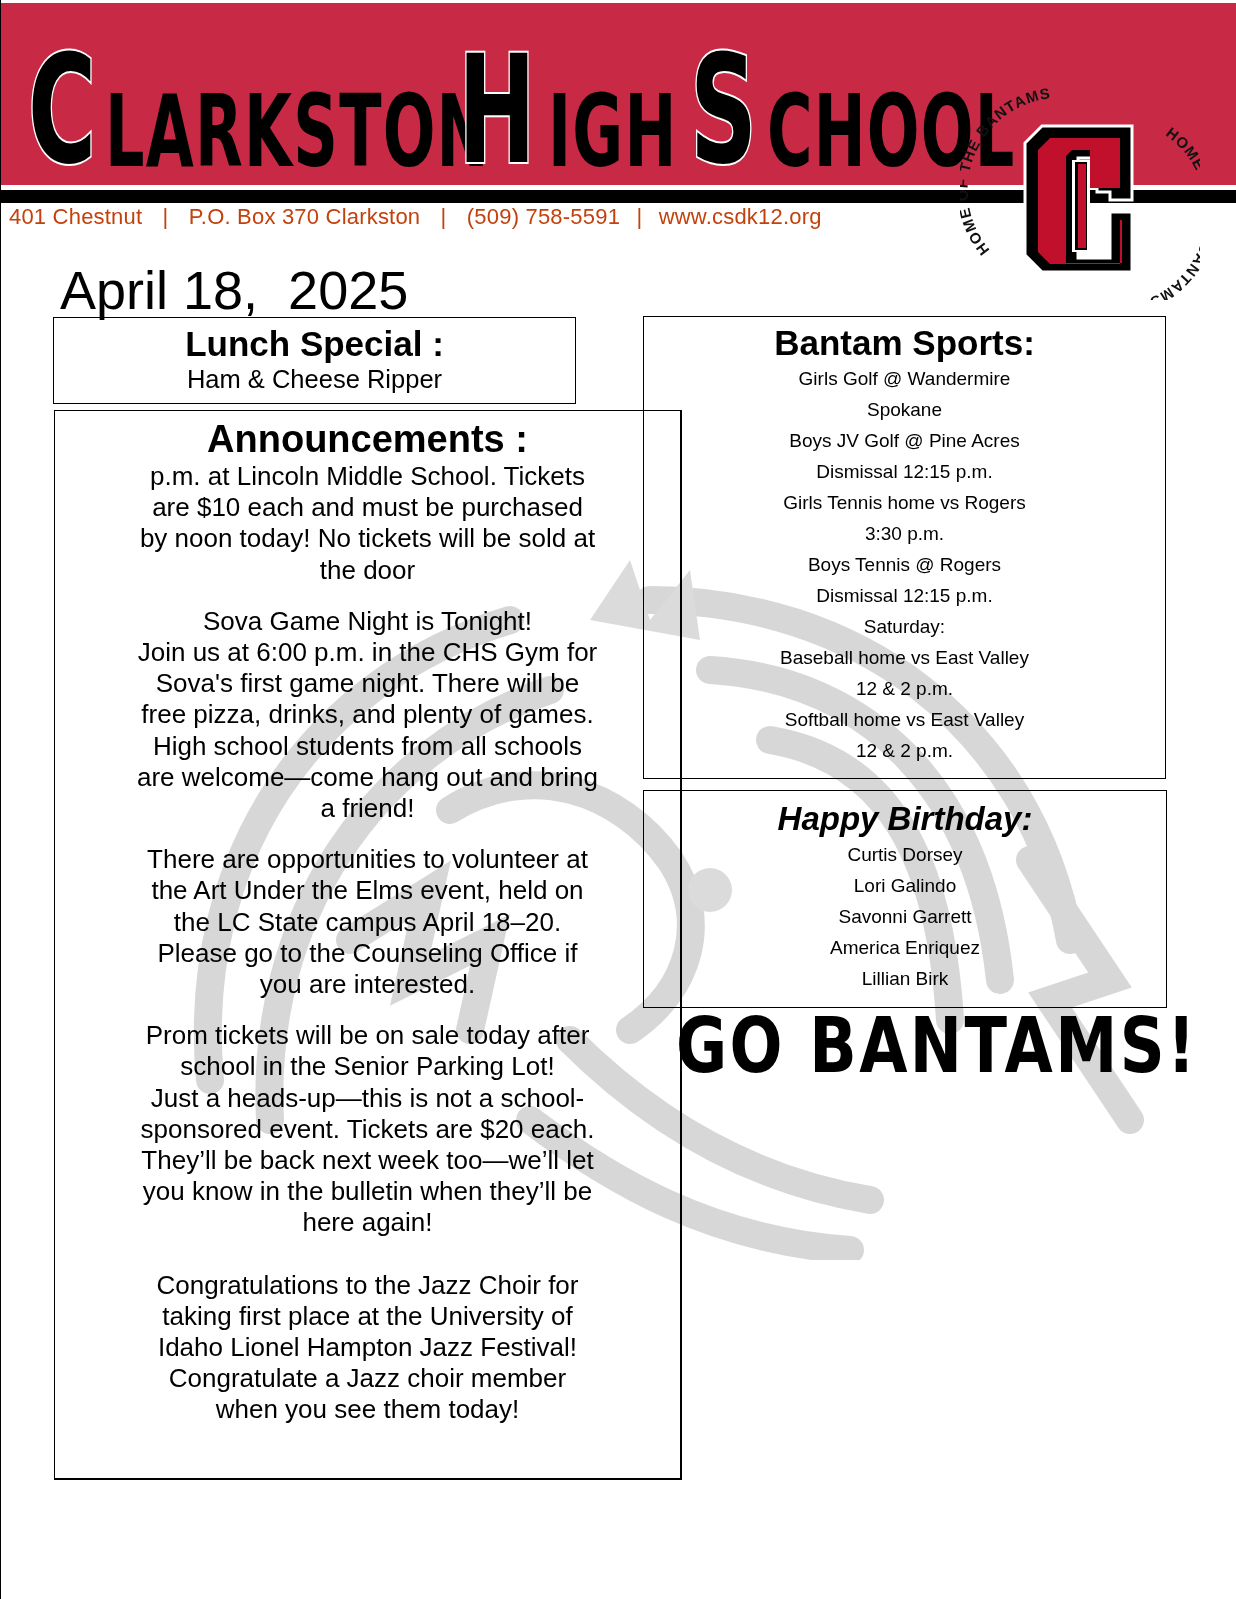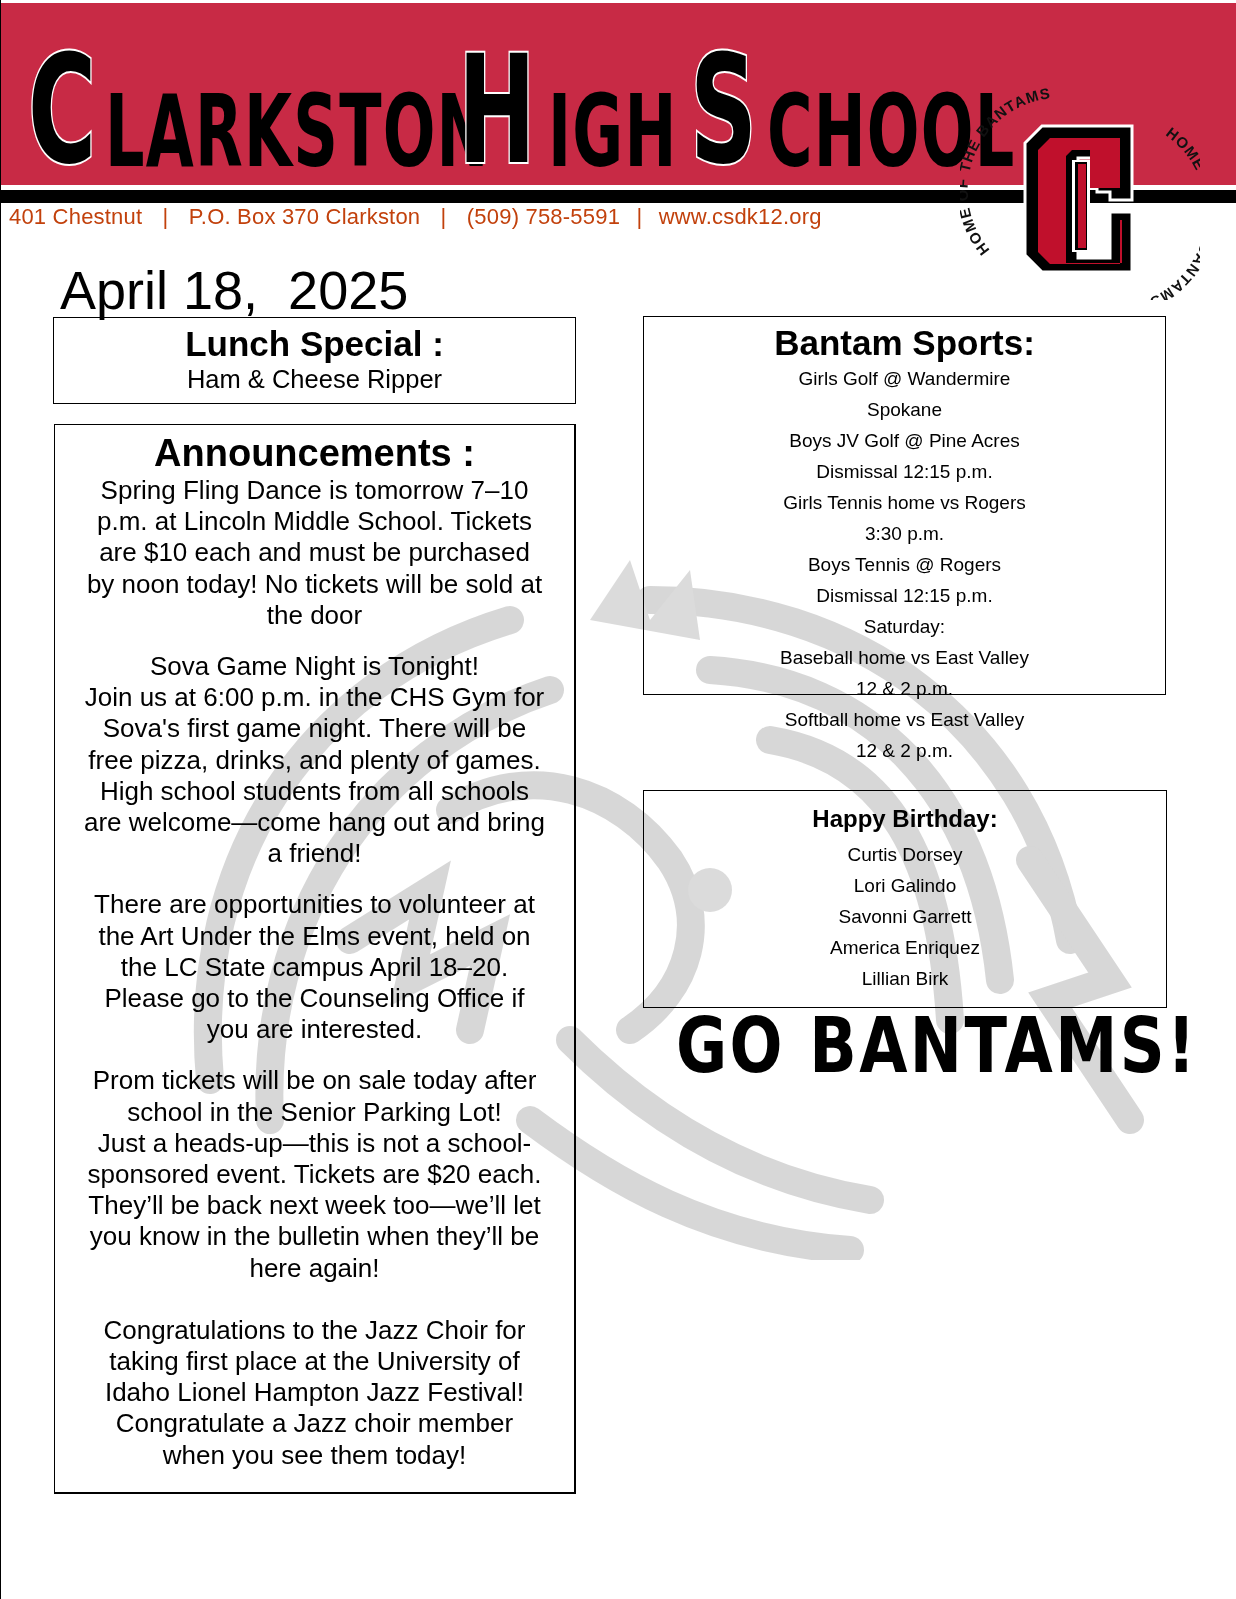--- a/index.html
+++ b/index.html
@@ -45,31 +45,31 @@
     position: absolute; border: 1.5px solid #000; background: transparent;
     text-align: center; box-sizing: border-box;
   }
   .box h2 { margin: 0; font-weight: bold; }
   .box .line { font-size: 19px; line-height: 31px; }
 
   .lunch { left: 53px; top: 317px; width: 523px; height: 87px; }
   .lunch h2 { font-size: 35px; line-height: 40px; margin-top: 6px; }
   .lunch .line { font-size: 25.5px; line-height: 30px; }
 
-  .ann { left: 54px; top: 424px; width: 522px; height: 1070px; border-right-width: 2px; border-bottom-width: 2.5px; }
+  .ann { left: 54px; top: 410px; width: 628px; height: 1070px; border-right-width: 2px; border-bottom-width: 2.5px; }
   .ann h2 { font-size: 38px; line-height: 44px; margin-top: 6px; }
   .ann .para { font-size: 26px; line-height: 31.2px; margin: 0 4px; }
   .ann .gap { height: 20px; }
   .ann .gap-big { height: 31px; }
 
-  .sports { left: 643px; top: 316px; width: 523px; height: 379px; }
+  .sports { left: 643px; top: 316px; width: 523px; height: 463px; }
   .sports h2 { font-size: 35px; line-height: 40px; margin-top: 6px; }
 
   .bday { left: 643px; top: 790px; width: 524px; height: 218px; }
-  .bday h2 { font-size: 24px; line-height: 40px; margin-top: 8px; }
+  .bday h2 { font-size: 33px; line-height: 40px; margin-top: 8px; font-style: italic; }
 
   .go-bantams {
     position: absolute; left: 676px; top: 1010px; width: 500px; height: 72px;
     font-family: "DejaVu Sans", sans-serif; font-weight: bold; font-size: 76px; line-height: 72px;
     white-space: nowrap; transform: scaleX(0.82); transform-origin: left top; letter-spacing: 3px;
   }
 
   .watermark { position: absolute; left: 150px; top: 560px; width: 1000px; height: 700px; opacity: 0.23; }
 </style>
 </head>
@@ -147,21 +147,20 @@
 <div class="date">April 18,  2025</div>
 
 <div class="box lunch">
   <h2>Lunch Special :</h2>
   <div class="line">Ham &amp; Cheese Ripper</div>
 </div>
 
 <div class="box ann">
   <h2>Announcements :</h2>
   <div class="para">
-    <div>Spring Fling Dance is tomorrow 7–10</div>
     <div>p.m. at Lincoln Middle School. Tickets</div>
     <div>are $10  each and must be purchased</div>
     <div>by noon today! No tickets will be sold at</div>
     <div>the door</div>
   </div>
   <div class="gap"></div>
   <div class="para">
     <div>Sova Game Night is Tonight!</div>
     <div>Join us at 6:00 p.m. in the CHS Gym for</div>
     <div>Sova's first game night. There will be</div>

